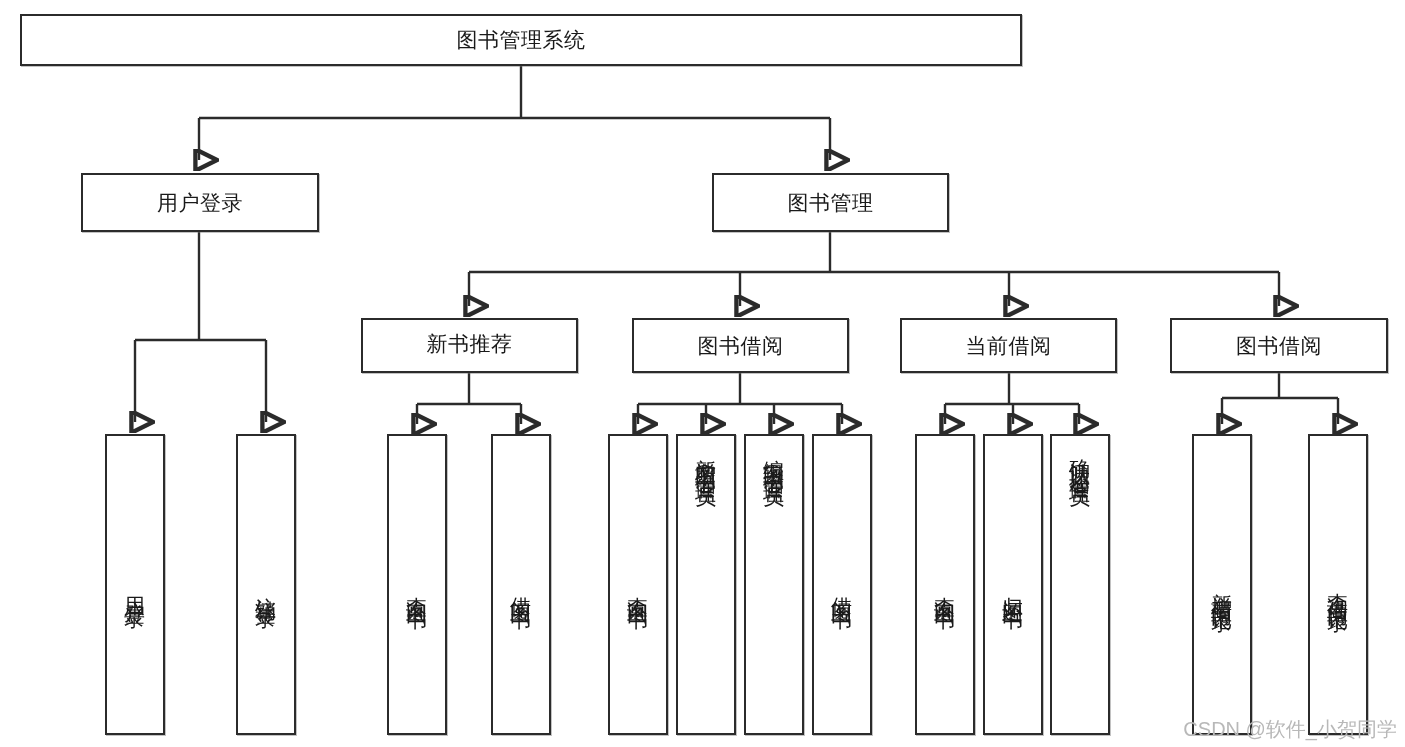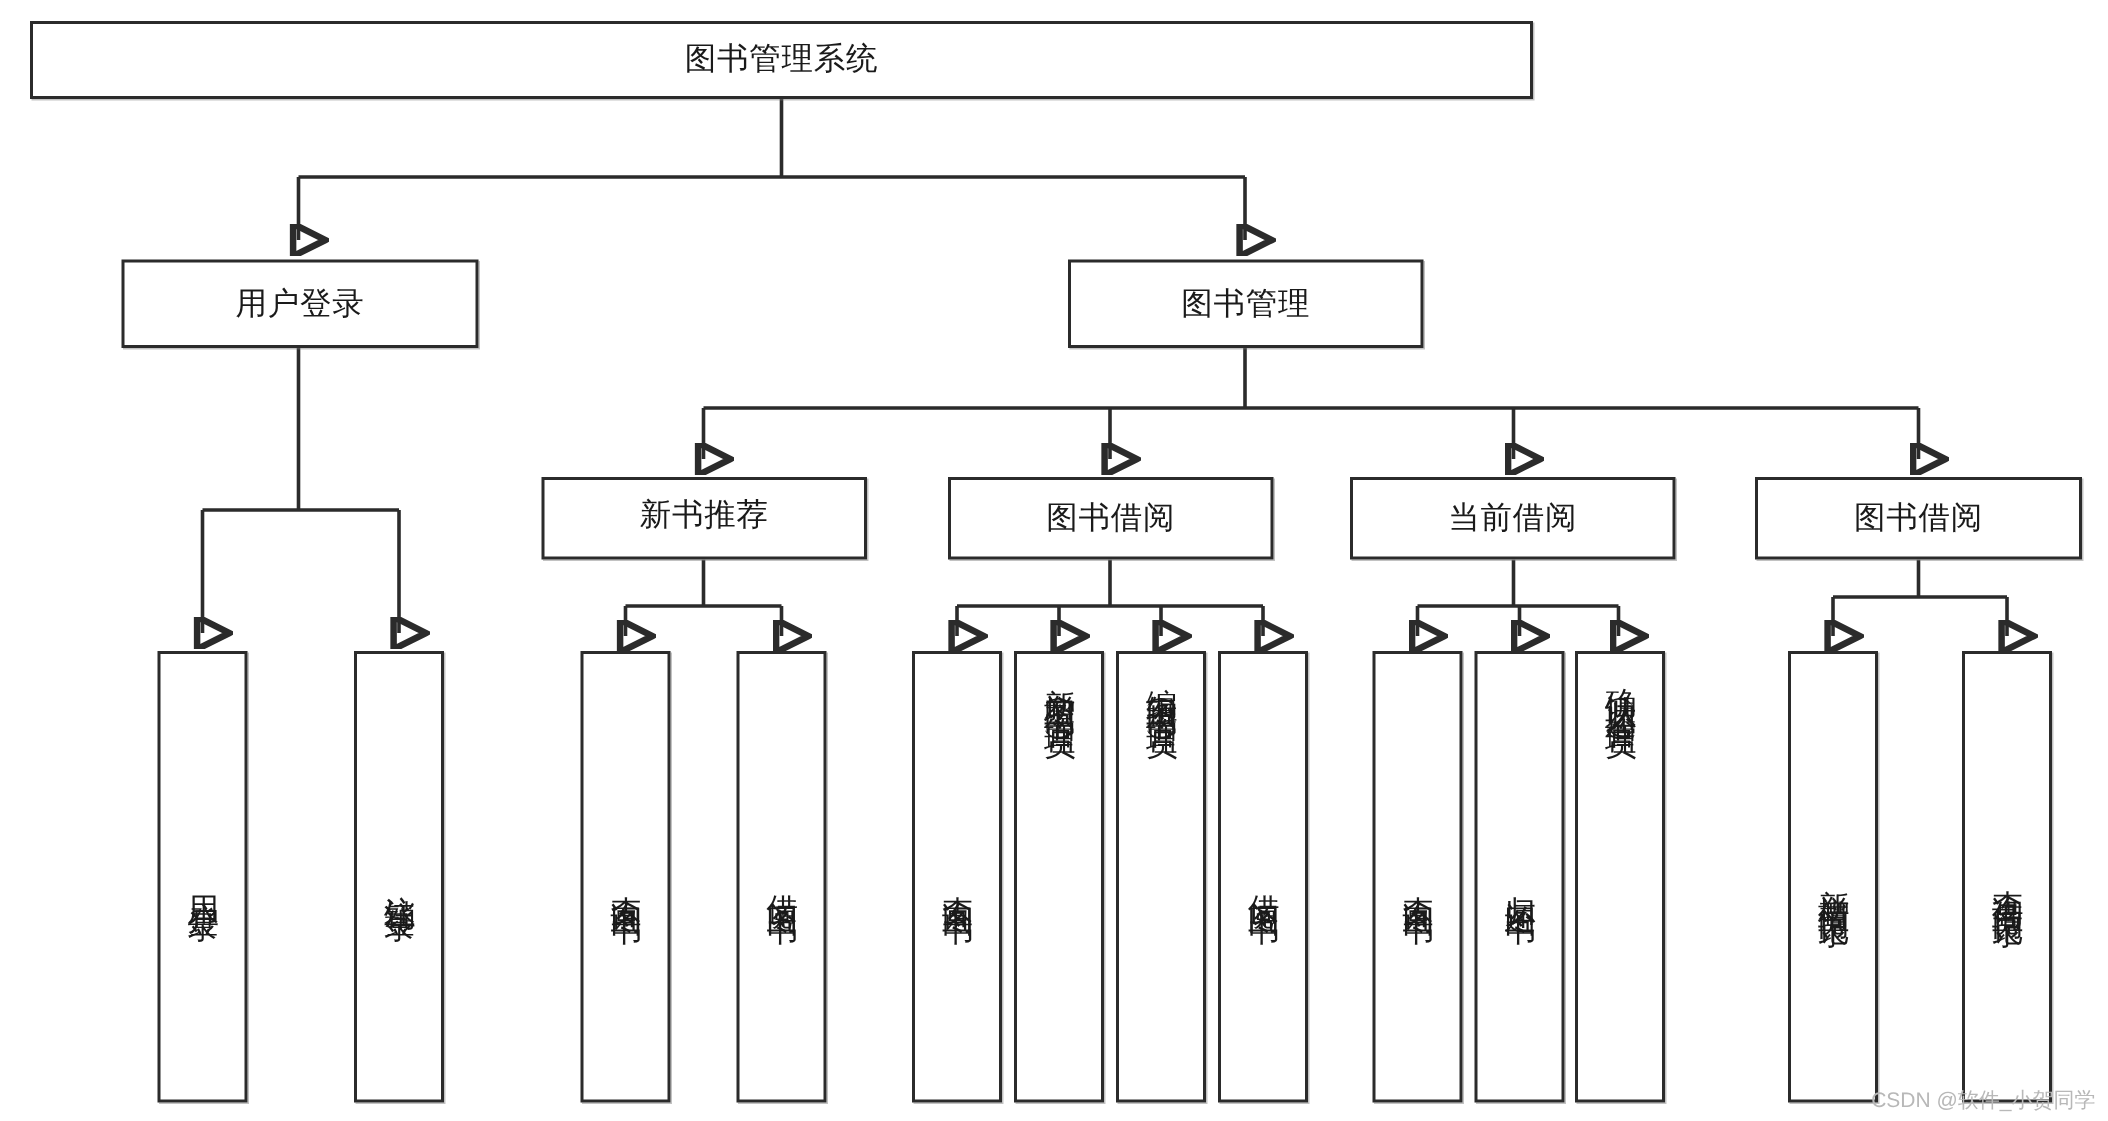--- a/index.html
+++ b/index.html
@@ -70,21 +70,21 @@
     stroke-width: 2.4;
     fill: none;
   }
   .arrow-head {
     fill: #2b2b2b;
   }
   #watermark {
     position: absolute;
     right: 8px;
     bottom: 4px;
-    font-size: 14px;
+    font-size: 20px;
     color: #b8b8b8;
     white-space: nowrap;
     user-select: none;
   }
 </style>
 </head>
 <body>
 
 <div id="diagram-root">
 

